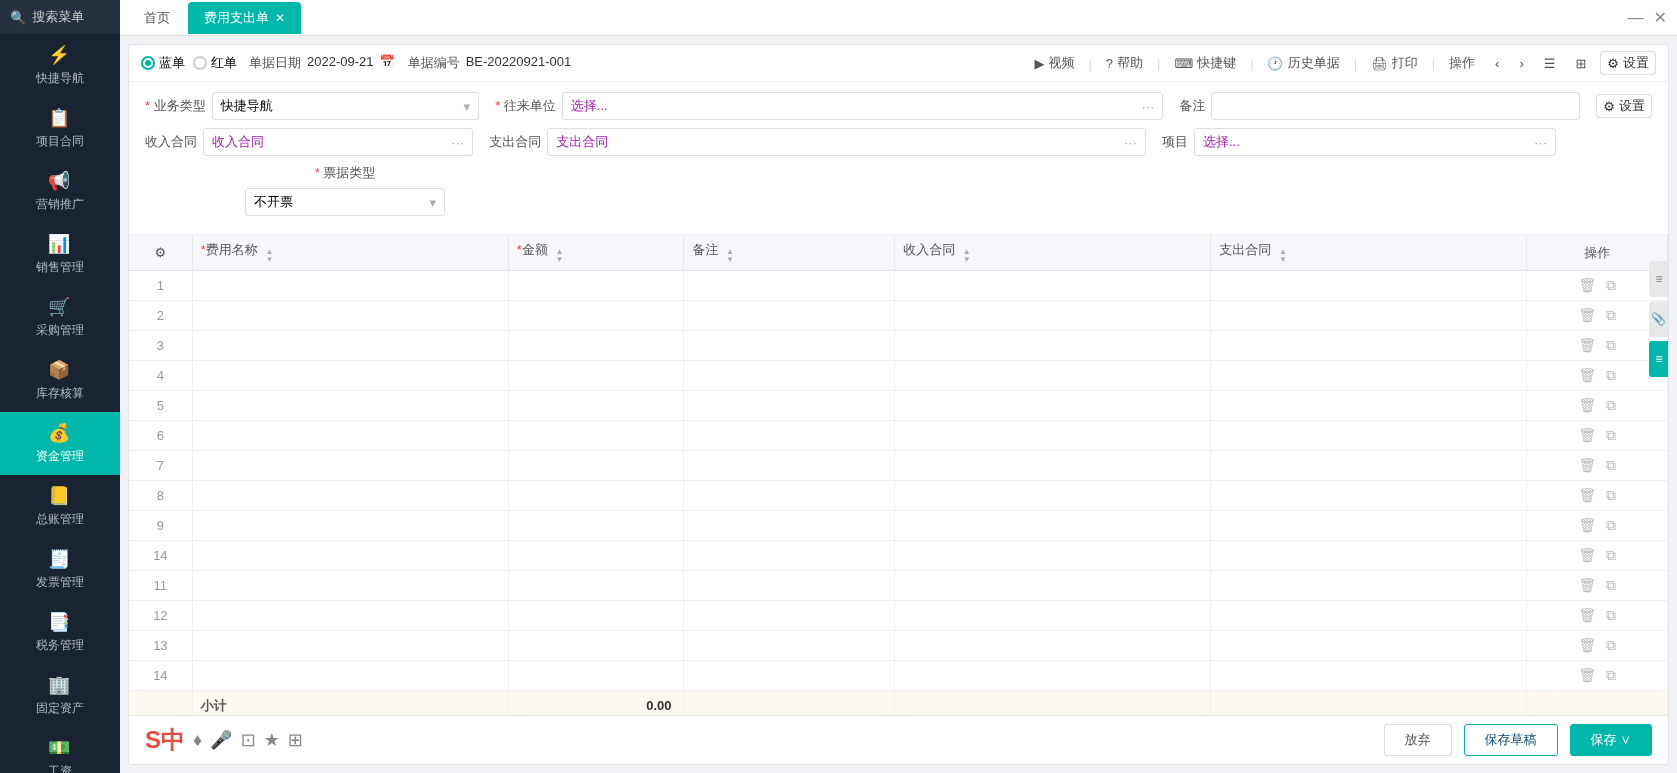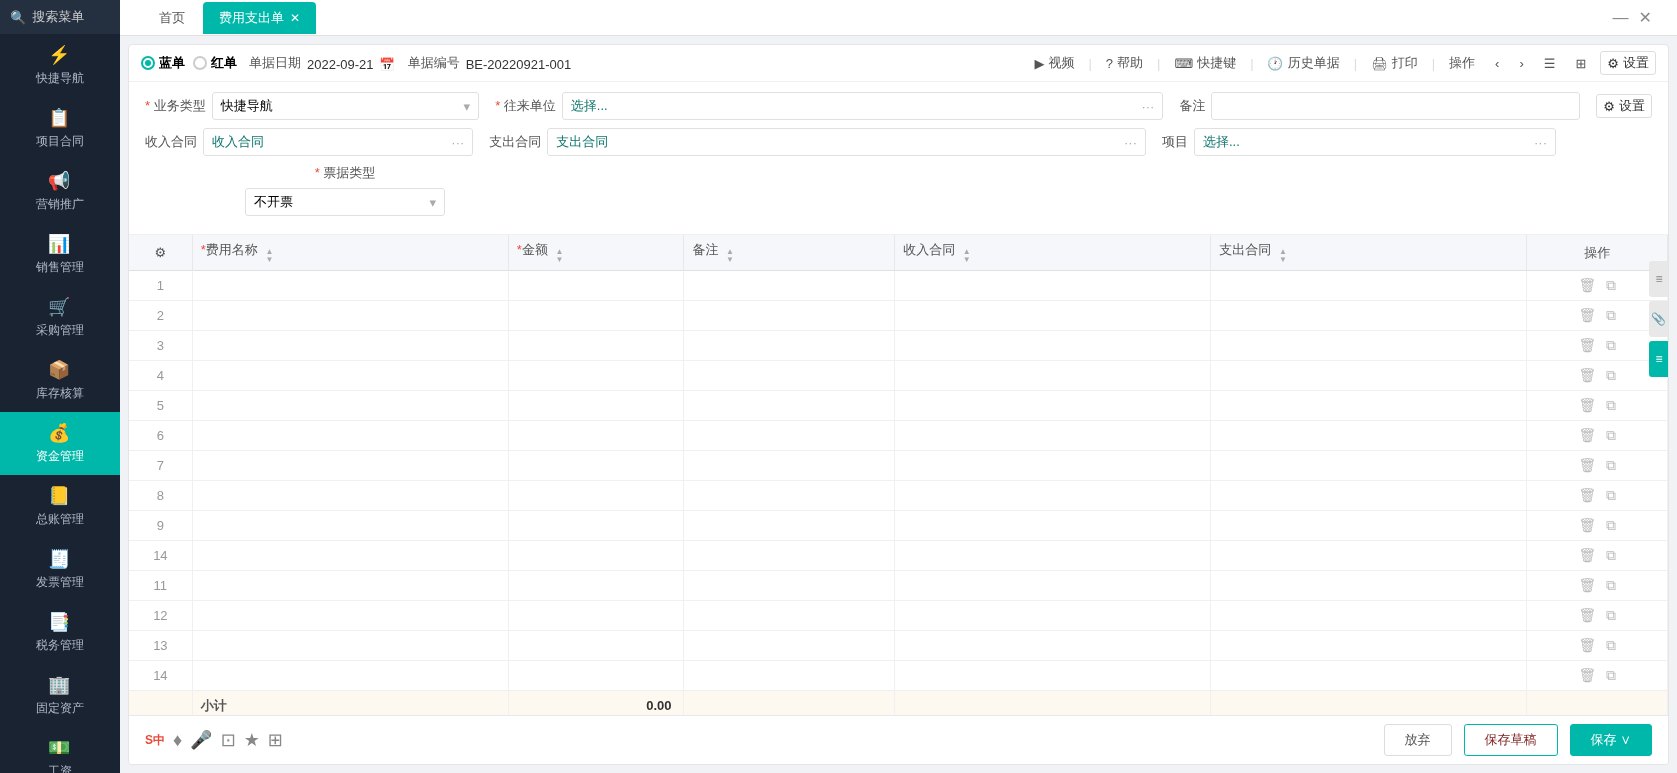--- a/index.html
+++ b/index.html
@@ -50,21 +50,21 @@
       overflow: hidden;
     }
 
     
     .tab-bar {
       display: flex;
       align-items: center;
       background: #fff;
       border-bottom: 1px solid #e0e0e0;
       height: 36px;
-      padding: 0 23px;
+      padding: 0 8px;
       gap: 2px;
     }
     .tab {
       display: flex;
       align-items: center;
       padding: 0 16px;
       height: 32px;
       cursor: pointer;
       border-radius: 4px 4px 0 0;
       color: #555;
@@ -93,31 +93,31 @@
     
     .toolbar-row {
       display: flex;
       align-items: center;
       padding: 6px 12px;
       border-bottom: 1px solid #f0f0f0;
       gap: 12px;
       flex-wrap: wrap;
     }
     .radio-group { display: flex; align-items: center; gap: 8px; }
-    .radio-item { display: flex; align-items: center; gap: 4px; cursor: pointer; font-weight: bold; }
+    .radio-item { display: flex; align-items: center; gap: 4px; cursor: pointer; }
     .radio-circle {
       width: 14px; height: 14px; border-radius: 50%;
       border: 2px solid #ccc;
       display: flex; align-items: center; justify-content: center;
     }
     .radio-circle.checked { border-color: #00b8a9; }
     .radio-circle.checked::after {
       content: ''; width: 6px; height: 6px; border-radius: 50%; background: #00b8a9;
     }
-    .field-group { display: flex; align-items: flex-end; gap: 6px; color: #555; }
+    .field-group { display: flex; align-items: flex-start; gap: 6px; color: #555; }
     .field-label { color: #555; white-space: nowrap; }
     .field-value { color: #333; }
     .toolbar-right {
       margin-left: auto;
       display: flex;
       align-items: center;
       gap: 8px;
       color: #555;
     }
     .toolbar-btn {
@@ -150,21 +150,21 @@
     .form-input {
       flex: 1;
       border: 1px solid #e0e0e0;
       border-radius: 3px;
       padding: 4px 8px;
       color: #333;
       height: 28px;
       background: #fff;
       display: flex; align-items: center; justify-content: space-between;
     }
-    .form-input .placeholder { color: #0f766e; }
+    .form-input .placeholder { color: #a21caf; }
     .form-input .dots { color: #aaa; margin-left: 4px; }
     .form-select {
       flex: 1;
       border: 1px solid #e0e0e0;
       border-radius: 3px;
       padding: 4px 8px;
       height: 28px;
       display: flex; align-items: center; justify-content: space-between;
       background: #fff;
       cursor: pointer;
@@ -233,21 +233,21 @@
     .footer-icons { margin-right: auto; display: flex; align-items: center; gap: 8px; }
     .footer-icons span { font-size: 18px; color: #888; cursor: pointer; }
     .btn {
       padding: 6px 20px;
       border-radius: 3px;
       cursor: pointer;
       border: 1px solid #ddd;
       font-size: 13px;
     }
     .btn-default { background: #fff; color: #555; }
-    .btn-secondary { background: #fff; color: #7f1d1d; border-color: #00b8a9; }
+    .btn-secondary { background: #fff; color: #0c4a6e; border-color: #00b8a9; }
     .btn-primary { background: #00b8a9; color: #fff; border-color: #00b8a9; }
     .edge-btn {
       width: 20px;
       height: 36px;
       background: #e8e8e8;
       border-radius: 3px 0 0 3px;
       display: flex;
       align-items: center;
       justify-content: center;
       cursor: pointer;
@@ -712,21 +712,21 @@
     </div>
 
     <div style="position:absolute;right:-1px;top:30%;display:flex;flex-direction:column;gap:4px;">
       <div class="edge-btn">≡</div>
       <div class="edge-btn">📎</div>
       <div class="edge-btn teal">≡</div>
     </div>
 
     <div class="footer-area">
       <div class="footer-icons">
-        <span style="color:#e74c3c;font-size:12px;font-weight:bold;">S中</span>
+        <span style="color:#e74c3c;font-size:24px;font-weight:bold;">S中</span>
         <span style="color:#888;">♦</span>
         <span style="color:#888;">🎤</span>
         <span style="color:#888;">⊡</span>
         <span style="color:#888;">★</span>
         <span style="color:#888;">⊞</span>
       </div>
       <button class="btn btn-default">放弃</button>
       <button class="btn btn-secondary">保存草稿</button>
       <button class="btn btn-primary">保存 ∨</button>
     </div>

